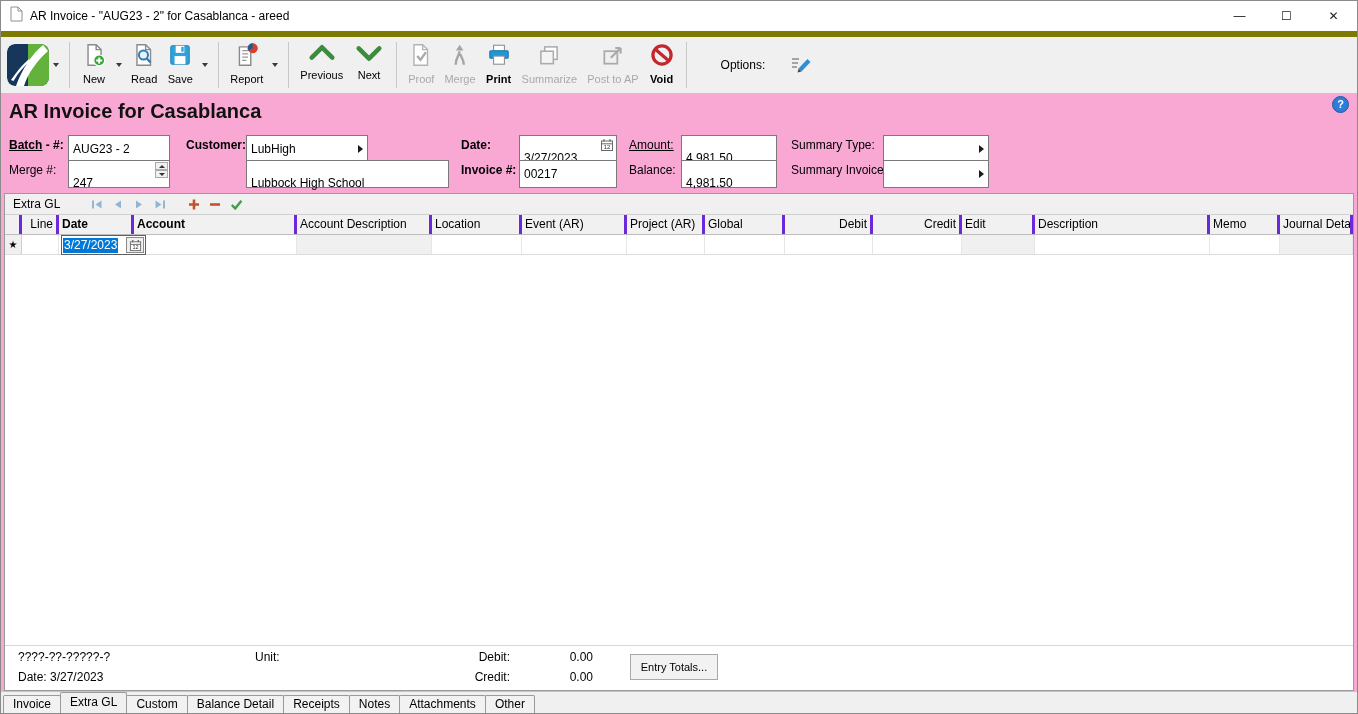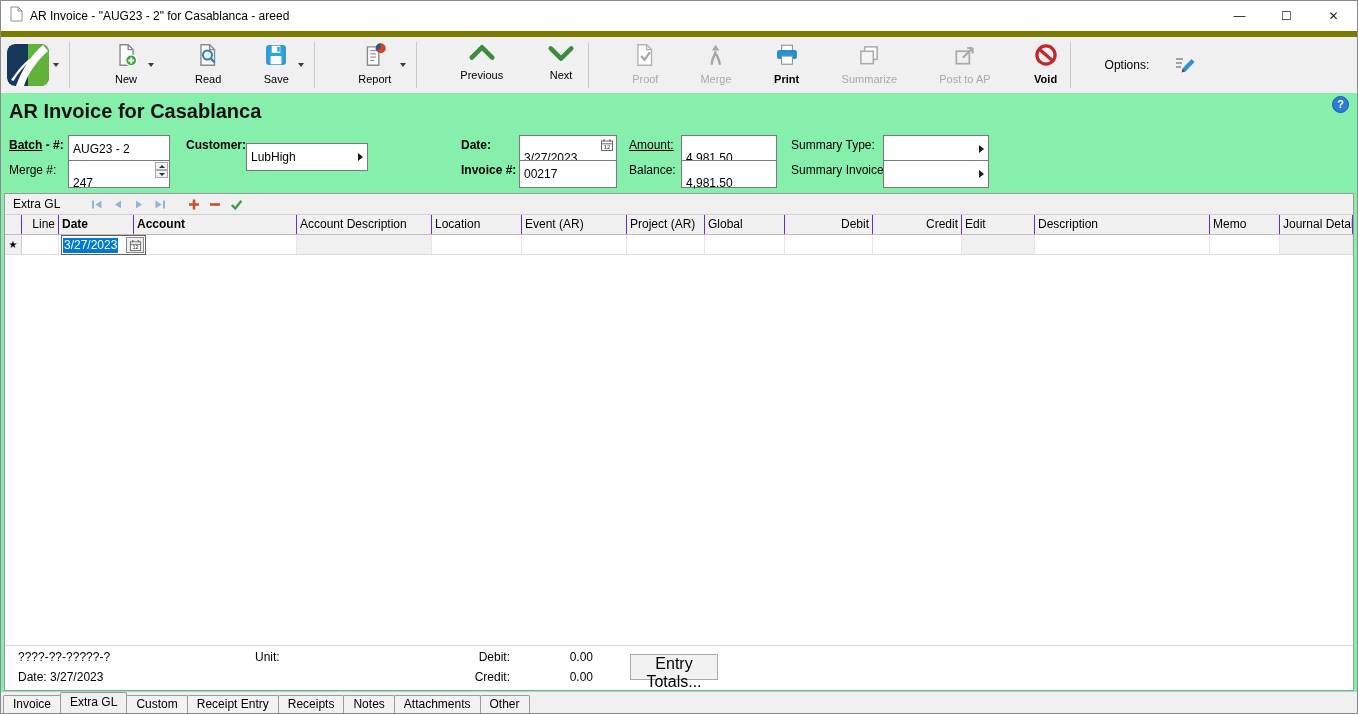--- a/index.html
+++ b/index.html
@@ -11,37 +11,37 @@
   .titlebar { height:30px; background:#fff; display:flex; align-items:center; padding-left:9px; flex:none; }
   .tb-title { font-size:12px; color:#000; margin-left:7px; flex:1; white-space:nowrap; }
   .winbtns { display:flex; height:100%; }
   .winbtn { width:47px; display:flex; align-items:center; justify-content:center; font-size:12px; color:#222; cursor:default; }
   .accent { height:6px; background:#7d7a00; flex:none; }
 
   
   .toolbar { height:56px; background:#f0f0f0; display:flex; align-items:center; padding:0 6px; flex:none; }
   .logo { width:42px; height:42px; border-radius:8px; overflow:hidden; flex:none; }
   .tsep { width:1px; height:46px; background:#c9c9c9; margin:0 6px; flex:none; }
-  .tbtn { display:flex; flex-direction:column; align-items:center; justify-content:flex-start; padding:3px 5px 0; height:52px; flex:none;margin-left:32px; }
+  .tbtn { display:flex; flex-direction:column; align-items:center; justify-content:flex-start; padding:3px 5px 0; height:52px; flex:none; }
   .tbtn .lbl { font-size:11px; color:#000; margin-top:1px; white-space:nowrap; }
   .tbtn.dis .lbl { color:#a9a9a9; }
   .tbtn.bold .lbl { font-weight:700; }
   .darrow { width:0; height:0; border-left:3.5px solid transparent; border-right:3.5px solid transparent;
             border-top:4px solid #3a3a3a; margin:0 4px; flex:none; }
   .opts { display:flex; align-items:center; margin-left:12px; }
   .opts-label { font-size:12px; margin-right:16px;padding-left:16px; }
   .combo-main { width:197px; height:22px; border:1px solid #767676; background:#fff; display:flex;
                 align-items:center; font-size:12px; padding-left:4px; }
   .combo-main .cv { flex:1; }
   .combo-main .ca { width:0;height:0;border-left:4px solid transparent;border-right:4px solid transparent;
                     border-top:5px solid #333; margin-right:6px; }
   .pencil { margin-left:9px; }
 
   
-  .content { flex:1; display:flex; flex-direction:column; background:#86efac; overflow:hidden; position:relative; }
+  .content { flex:1; display:flex; flex-direction:column; background:#f9a8d4; overflow:hidden; position:relative; }
   .pagehead { height:40px; position:relative; flex:none; }
   .pagetitle { position:absolute; left:8px; top:7px; font-size:20px; font-weight:600; color:#111; }
   .helpbtn { position:absolute; right:8px; top:3px; }
 
   
   .formarea { height:60px; position:relative; font-size:12px; flex:none; }
   .flabel { position:absolute; height:20px; line-height:20px; white-space:nowrap; }
   .b { font-weight:700; }
   .u { text-decoration:underline; }
   .fbox { position:absolute; height:20px; border:1px solid #7a7a7a; background:#fff; font-size:12px;
@@ -60,40 +60,40 @@
   .spin .dn:after { content:""; border-left:3px solid transparent; border-right:3px solid transparent; border-top:3.5px solid #333; }
 
   
   .gridpanel { flex:1; margin:0 3px 1px 3px; border:1px solid #9a9a9a; background:#fff;
                display:flex; flex-direction:column; overflow:hidden; }
   .gtoolbar { height:21px; background:#f0f0f0; border-bottom:1px solid #cfcfcf; display:flex;
               align-items:center; font-size:12px; padding-left:8px; flex:none; }
   .gnav { display:flex; align-items:center; margin-left:30px; gap:7px; }
   .gnav span { display:flex; }
   .ghead { display:flex; height:20px; background:#f1f1f1; border-bottom:1px solid #bdbdbd; font-size:12px; flex:none; }
-  .gh { border-right:1px solid #6d28d9; padding:2px 3px 0; white-space:nowrap; overflow:hidden; height:100%; }
+  .gh { border-right:3px solid #6d28d9; padding:2px 3px 0; white-space:nowrap; overflow:hidden; height:100%; }
   .grow { display:flex; height:20px; border-bottom:1px solid #dcdcdc; font-size:12px; position:relative; flex:none; }
   .gc { border-right:1px solid #e6e6e6; height:100%; background:#fff; }
   .gc.gray { background:#f0f0f0; }
   .gsel { background:#f0f0f0; border-right:1px solid #cfcfcf; text-align:center; font-size:10px; line-height:20px; }
   .c0{width:17px;flex:none}.c1{width:37px;flex:none}.c2{width:75px;flex:none}.c3{width:163px;flex:none}
   .c4{width:135px;flex:none}.c5{width:90px;flex:none}.c6{width:105px;flex:none}.c7{width:78px;flex:none}
   .c8{width:80px;flex:none}.c9{width:88px;flex:none}.c10{width:89px;flex:none}.c11{width:73px;flex:none}
   .c12{width:175px;flex:none}.c13{width:70px;flex:none}.c14{flex:1}
   .tr { text-align:right; }
   .dateedit { position:absolute; left:56px; top:0; width:85px; height:20px; border:1px solid #5f5f5f;
               background:#fff; display:flex; align-items:center; padding:1px; }
   .dateedit .sel { background:#0078d7; color:#fff; font-size:12px; padding:0 1px; line-height:15px; }
   .dateedit .calbtn { margin-left:auto; width:18px; height:16px; border:1px solid #8a8a8a; background:#f0f0f0;
                       display:flex; align-items:center; justify-content:center; }
   .gbody { flex:1; background:#fff; }
   .gfooter { height:45px; border-top:1px solid #d6d6d6; position:relative; font-size:12px; background:#fff; flex:none; }
   .gf { position:absolute; white-space:nowrap; }
   .etbtn { position:absolute; left:625px; top:8px; width:88px; height:26px; border:1px solid #a9a9a9;
-           background:#f2f2f2; font-size:16px; font-family:inherit; }
+           background:#f2f2f2; font-size:11px; font-family:inherit; }
 
   
   .tabsrow { height:21px; display:flex; align-items:flex-end; padding-left:2px; background:#f0f0f0; flex:none; }
   .tab { font-size:12px; border:1px solid #9a9a9a; border-bottom:none; border-radius:2px 2px 0 0;
          padding:0 9px; height:18px; line-height:17px; background:#f2f2f2; margin-right:-1px; color:#000; }
   .tab.active { height:21px; line-height:19px; background:#f0f0f0; z-index:2; position:relative; font-size:12px; }
 
   
   .statusbar { height:18px; border-top:1px solid #bdbdbd; background:#f0f0f0; position:relative; flex:none; }
   .sbbox { position:absolute; top:2px; bottom:2px; border:1px solid #c6c6c6; font-size:12px;
@@ -292,21 +292,21 @@
             <text x="8.5" y="12.3" text-anchor="middle" font-size="11" font-weight="bold" fill="#fff" font-family="Liberation Sans, sans-serif">?</text>
           </svg>
       </div>
     </div>
 
     <div class="formarea">
 
       <div class="flabel b" style="left:8px; top:2px;"><span class="u">Batch</span><span> - #:</span></div>
       <input class="fbox" style="left: 67px; top: 2px; width: 102px;" value="AUG23 - 2">
       <div class="flabel b" style="left:185px; top:2px;">Customer:</div>
-      <div class="fbox lk" style="left:245px; top:10px; width:122px;">
+      <div class="fbox lk" style="left:245px; top:2px; width:122px;">
         <span class="lt">LubHigh</span>
         <span class="larr"></span>
       </div>
       <div class="flabel b" style="left:460px; top:2px;">Date:</div>
       <div class="fbox" style="left:518px; top:2px; width:98px; position:absolute;">
         <span>3/27/2023</span>
         <span class="cal">
           <svg width="14" height="14" viewBox="0 0 14 14">
               <rect x="1.5" y="3" width="11" height="9.5" fill="#fff" stroke="#6a6a6a"></rect>
               <line x1="1.5" y1="5.8" x2="12.5" y2="5.8" stroke="#6a6a6a"></line>
@@ -325,20 +325,21 @@
       </div>
 
       <div class="flabel" style="left:8px; top:27px;">Merge #:</div>
       <div class="fbox num" style="left:67px; top:27px; width:102px; position:absolute; padding-right:17px;">
         <span>247</span>
         <span class="spin">
             <div class="up"></div>
             <div class="dn"></div>
           </span>
       </div>
+      <div class="fbox ro" style="left:245px; top:27px; width:203px;">Lubbock High School</div>
       <div class="flabel b" style="left:460px; top:27px;">Invoice #:</div>
       <input class="fbox" style="left: 518px; top: 27px; width: 98px;" value="00217">
       <div class="flabel" style="left:628px; top:27px;">Balance:</div>
       <div class="fbox ro num" style="left:680px; top:27px; width:96px;">4,981.50</div>
       <div class="flabel" style="left:790px; top:27px;">Summary Invoice:</div>
       <div class="fbox lk" style="left:882px; top:27px; width:106px;">
         <span class="lt"></span>
         <span class="larr"></span>
       </div>
     </div>
@@ -447,21 +448,21 @@
         <div class="gf" style="left:420px; top:24px; width:85px; text-align:right;">Credit:</div>
         <div class="gf" style="left:518px; top:24px; width:70px; text-align:right;">0.00</div>
         <button class="etbtn">Entry Totals...</button>
       </div>
     </div>
 
     <div class="tabsrow">
       <div class="tab">Invoice</div>
       <div class="tab active">Extra GL</div>
       <div class="tab">Custom</div>
-      <div class="tab">Receipt Entry</div>
+      <div class="tab">Balance Detail</div>
       <div class="tab">Receipts</div>
       <div class="tab">Notes</div>
       <div class="tab">Attachments</div>
       <div class="tab">Other</div>
     </div>
   </div>
 
 
 </div>
 

